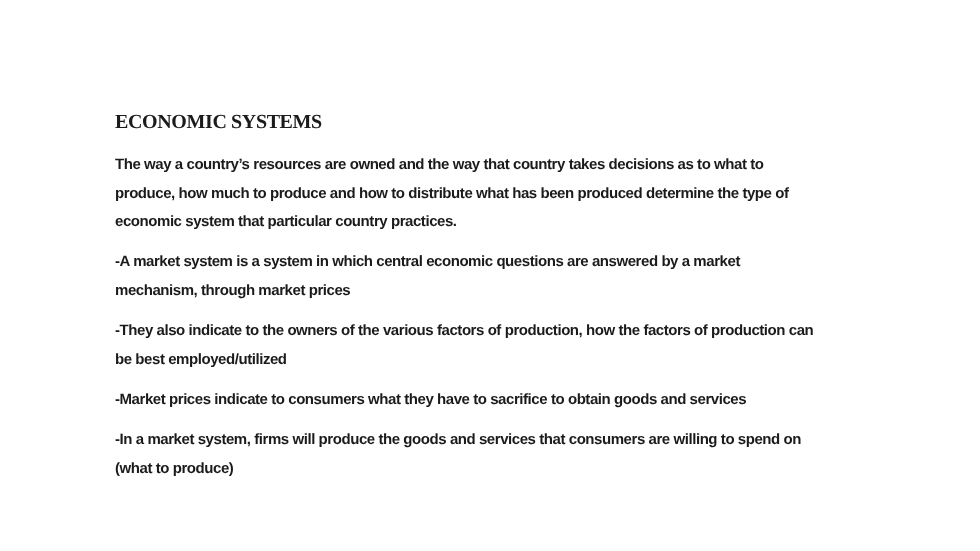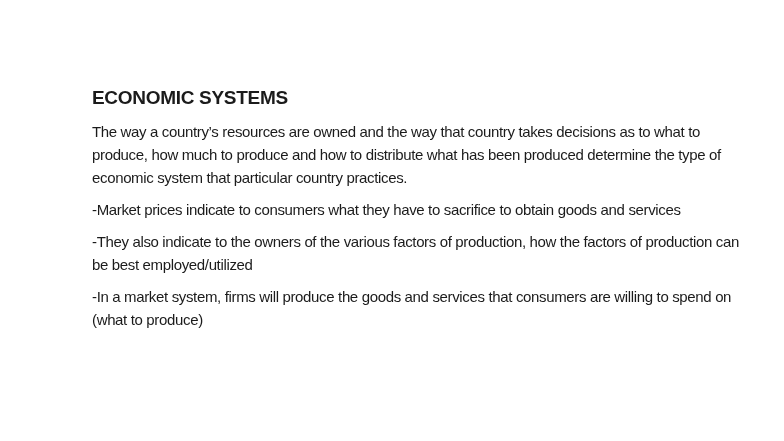--- a/index.html
+++ b/index.html
@@ -15,51 +15,54 @@
     color: #1b1b1b;
   }
   .page {
     box-sizing: border-box;
     width: 784px;
     height: 441px;
     padding: 86px 20px 0 92px;
     background: #ffffff;
   }
   .doc-heading {
-    font-size: 19px;
+    font-size: 16px;
     font-weight: 700;
     letter-spacing: -0.3px;
     line-height: 23px;
     margin: 0 0 11px 0;
     white-space: pre-line;
+    font-family: Liberation Serif, serif;
   }
   .section-heading {
     margin: 33px 0 11px 0;
   }
   .doc-paragraph {
-    font-size: 15px;
-    font-weight: 400;
+    font-size: 12px;
+    font-weight: 700;
     letter-spacing: -0.35px;
     line-height: 23px;
     margin: 0 0 9px 0;
     white-space: pre-line;
   }
 </style>
 </head>
 <body>
 
 <div class="page">
   <h1 class="doc-heading">ECONOMIC SYSTEMS</h1>
 
   <p class="doc-paragraph">The way a country’s resources are owned and the way that country takes decisions as to what to
 produce, how much to produce and how to distribute what has been produced determine the type of
 economic system that particular country practices.</p>
 
 
-
-  <p class="doc-paragraph">-Market prices indicate to consumers what they have to sacrifice to obtain goods and services</p>
+  <p class="doc-paragraph">-A market system is a system in which central economic questions are answered by a market
+mechanism, through market prices</p>
 
   <p class="doc-paragraph">-They also indicate to the owners of the various factors of production, how the factors of production can
 be best employed/utilized</p>
+
+  <p class="doc-paragraph">-Market prices indicate to consumers what they have to sacrifice to obtain goods and services</p>
 
   <p class="doc-paragraph">-In a market system, firms will produce the goods and services that consumers are willing to spend on
 (what to produce)</p>
 </div>
 
 </body></html>

